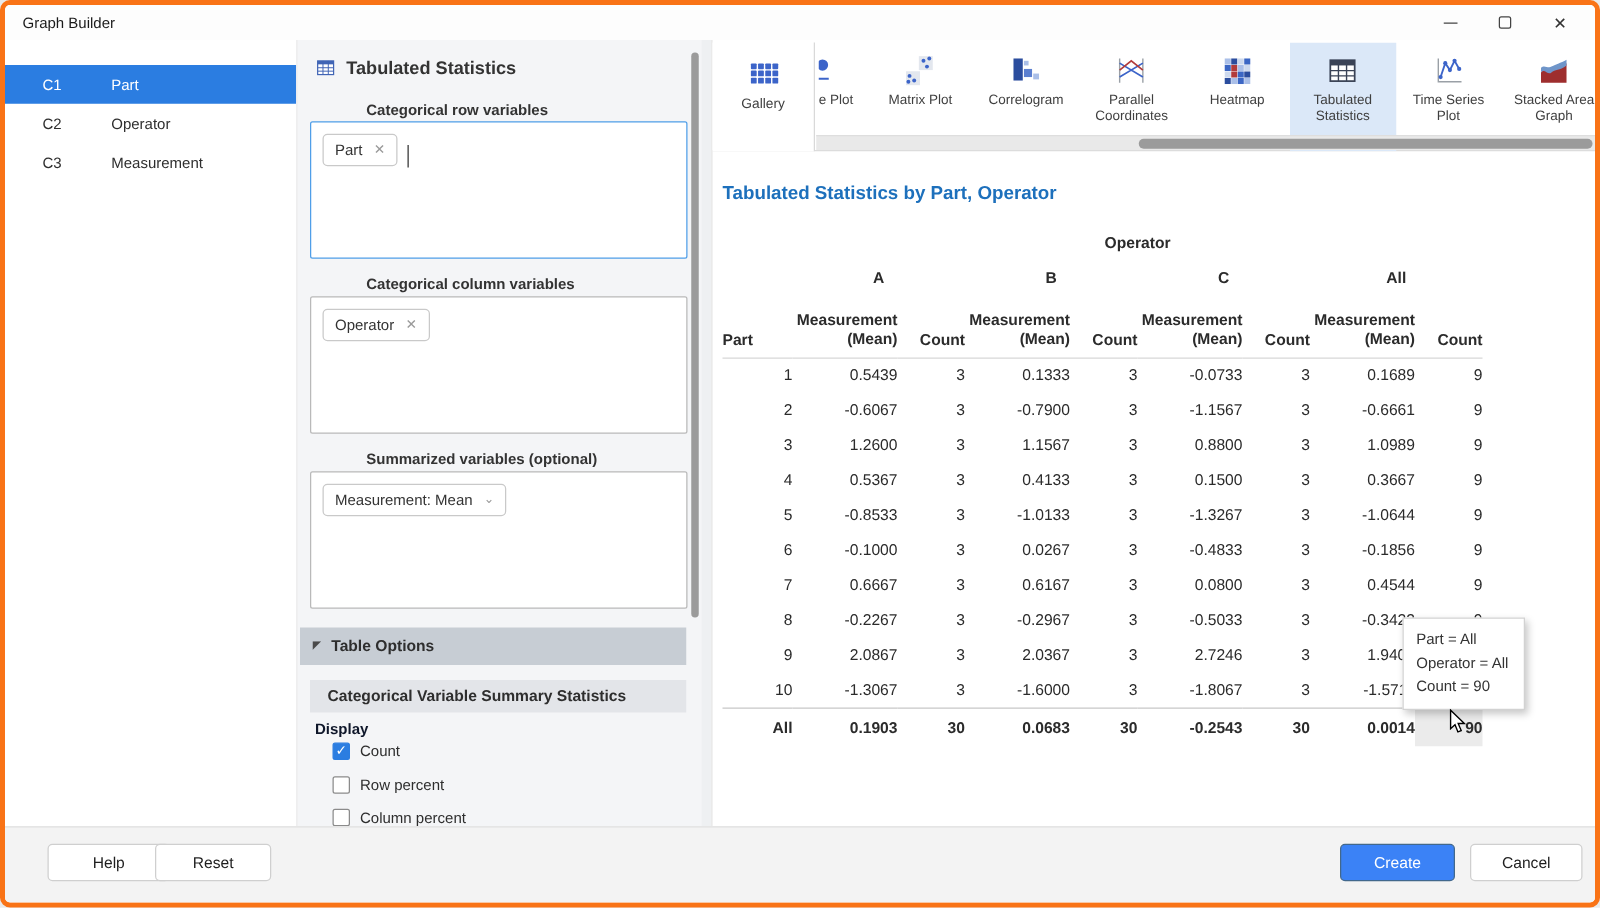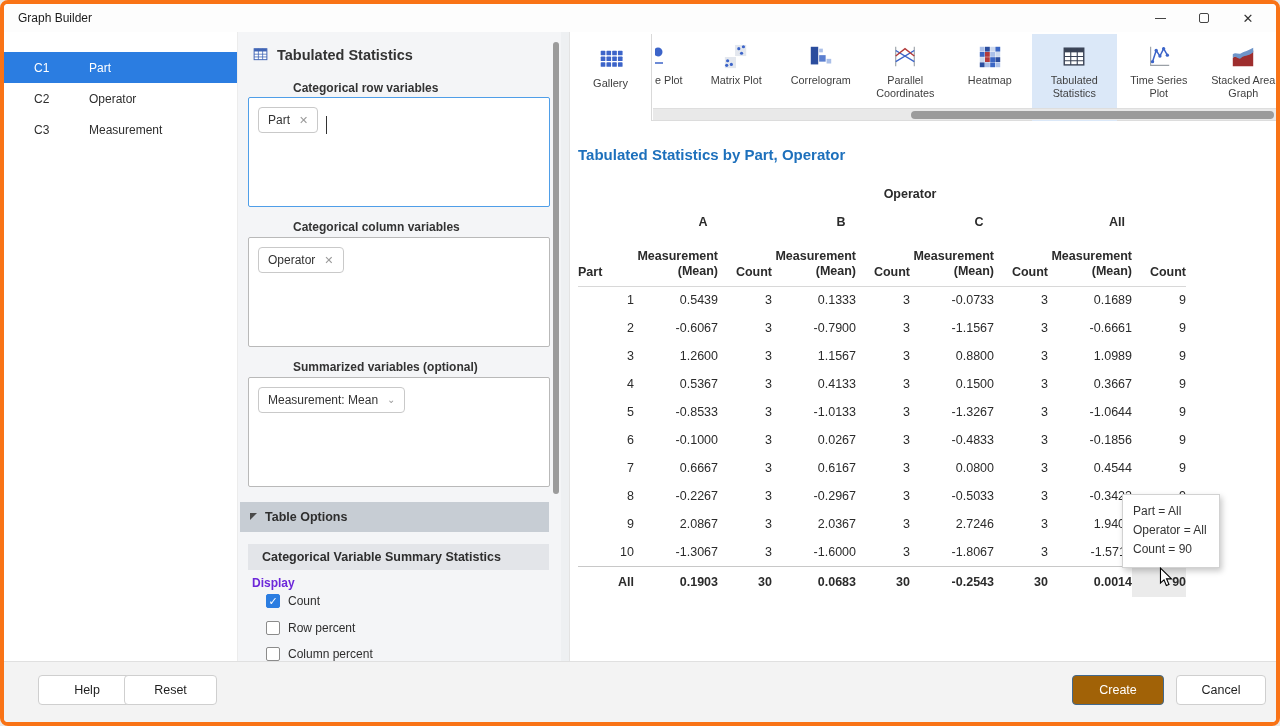--- a/index.html
+++ b/index.html
@@ -33,21 +33,21 @@
   .chip{display:inline-flex;align-items:center;gap:9px;margin:9px 0 0 9px;padding:5px 9px;border:1px solid #c9c9c9;
     border-radius:4px;font-size:12px;color:#333;background:#fff;}
   .chip .x{color:#9a9a9a;font-size:11px;line-height:11px;}
   .chip .chev{color:#9a9a9a;font-size:10px;line-height:10px;}
   .caret{display:inline-block;width:1px;height:18px;background:#333;vertical-align:middle;margin:11px 0 0 8px;}
   .band{position:absolute;left:2px;right:12px;top:470px;height:30px;background:#c7cdd4;display:flex;align-items:center;
     padding-left:10px;font-size:12.5px;font-weight:bold;color:#2e2e2e;gap:7px;}
   .tri{width:8px;height:8px;display:block;}
   .subband{position:absolute;left:10px;right:12px;top:512px;height:26px;background:#e3e5e9;display:flex;align-items:center;
     padding-left:14px;font-size:12.5px;font-weight:bold;color:#2e2e2e;}
-  .display-lbl{position:absolute;left:14px;top:544px;font-size:12px;font-weight:bold;color:#6d28d9;}
+  .display-lbl{position:absolute;left:14px;top:544px;font-size:12px;font-weight:bold;color:#0f172a;}
   .cb{position:absolute;left:28px;display:flex;align-items:center;gap:8px;font-size:12px;color:#2e2e2e;}
   .cb-0{top:562px}.cb-1{top:589px}.cb-2{top:615px}
   .cbox{width:14px;height:14px;border:1px solid #8b8b8b;border-radius:2px;background:#fff;text-align:center;
     font-size:11px;line-height:12px;color:#fff;}
   .cb.checked .cbox{background:#2b7de1;border-color:#2b7de1;}
   .cb:not(.checked) .tick{display:none;}
   .mid-thumb{position:absolute;right:2px;top:10px;width:6px;height:452px;background:#9b9b9b;border-radius:3px;}
 
   .gutter{position:absolute;left:557px;top:28px;width:8px;bottom:61px;background:#eef0f2;}
 
@@ -83,21 +83,21 @@
   .tooltip{position:absolute;left:552px;top:462px;z-index:5;background:#fff;border:1px solid #d2d2d2;
     box-shadow:2px 3px 6px rgba(0,0,0,.22);padding:7px 12px 8px 10px;font-size:12px;color:#333;line-height:19px;white-space:nowrap;}
   .cursor{position:absolute;left:588px;top:535px;z-index:6;}
 
   
   .bottombar{position:absolute;left:0;right:0;bottom:0;height:61px;background:#f3f3f3;border-top:1px solid #e0e0e0;}
   .btn{position:absolute;top:13px;height:30px;border:1px solid #cfcfcf;border-radius:4px;background:#fff;font-size:12.5px;
     color:#1f1f1f;display:flex;align-items:center;justify-content:center;font-family:inherit;}
   .btn-help{left:34px;width:98px;}
   .btn-reset{left:120px;width:93px;}
-  .btn-create{left:1068px;width:92px;background:#a16207;border-color:#42688c;color:#fff;}
+  .btn-create{left:1068px;width:92px;background:#3b82f6;border-color:#42688c;color:#fff;}
   .btn-cancel{left:1172px;width:90px;}
 </style>
 </head>
 <body>
 
 <div class="window">
 
   <div class="titlebar">
     <span class="title-text">Graph Builder</span>
     <div class="win-controls">

